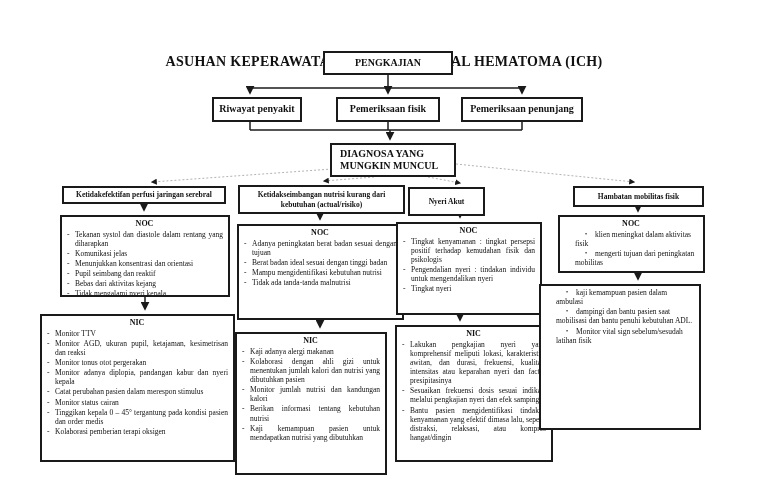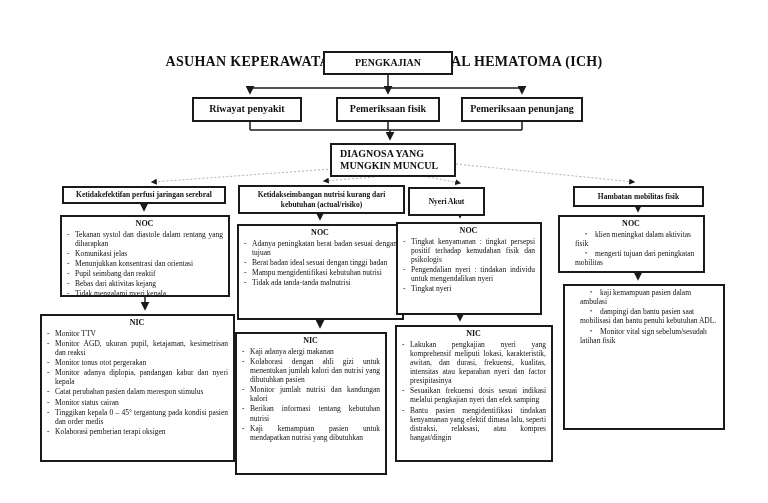--- a/index.html
+++ b/index.html
@@ -75,21 +75,21 @@
   <line x1="638" y1="207" x2="638" y2="211" stroke="#1a1a1a" stroke-width="1.5" marker-end="url(#ah)"></line>
   <line x1="638" y1="273" x2="638" y2="279" stroke="#1a1a1a" stroke-width="1.5" marker-end="url(#ah)"></line>
 </svg>
 
 <div class="page-title">ASUHAN KEPERAWATAN INTRACEREBRAL HEMATOMA (ICH)</div>
 
 <div class="box flow-box" style="left:323px;top:51px;width:130px;height:24px">
   <span>PENGKAJIAN</span>
 </div>
 
-<div class="box flow-box" style="left:192px;top:97px;width:110px;height:25px">
+<div class="box flow-box" style="left:212px;top:97px;width:90px;height:25px">
   <span>Riwayat penyakit</span>
 </div>
 <div class="box flow-box" style="left:336px;top:97px;width:104px;height:25px">
   <span>Pemeriksaan fisik</span>
 </div>
 <div class="box flow-box" style="left:461px;top:97px;width:122px;height:25px">
   <span>Pemeriksaan penunjang</span>
 </div>
 
 <div class="box flow-box" style="left:330px;top:143px;width:126px;height:34px;padding:8px 8px">
@@ -170,19 +170,19 @@
 <div class="box diag-box" style="left:573px;top:186px;width:131px;height:21px">
   <span>Hambatan mobilitas fisik</span>
 </div>
 <div class="box content-box col4" style="left:558px;top:215px;width:147px;height:58px">
   <div class="nh">NOC</div>
   <ul class="items">
     <li>klien meningkat dalam aktivitas fisik</li>
     <li>mengerti tujuan dari peningkatan mobilitas</li>
   </ul>
 </div>
-<div class="box content-box col4" style="left:563px;top:284px;width:162px;height:146px">
+<div class="box content-box col4" style="left:539px;top:284px;width:162px;height:146px">
   <ul class="items">
     <li>kaji kemampuan pasien dalam ambulasi</li>
     <li>dampingi dan bantu pasien saat mobilisasi dan bantu penuhi kebutuhan ADL.</li>
     <li>Monitor vital sign sebelum/sesudah latihan fisik</li>
   </ul>
 </div>
 
 </body></html>

